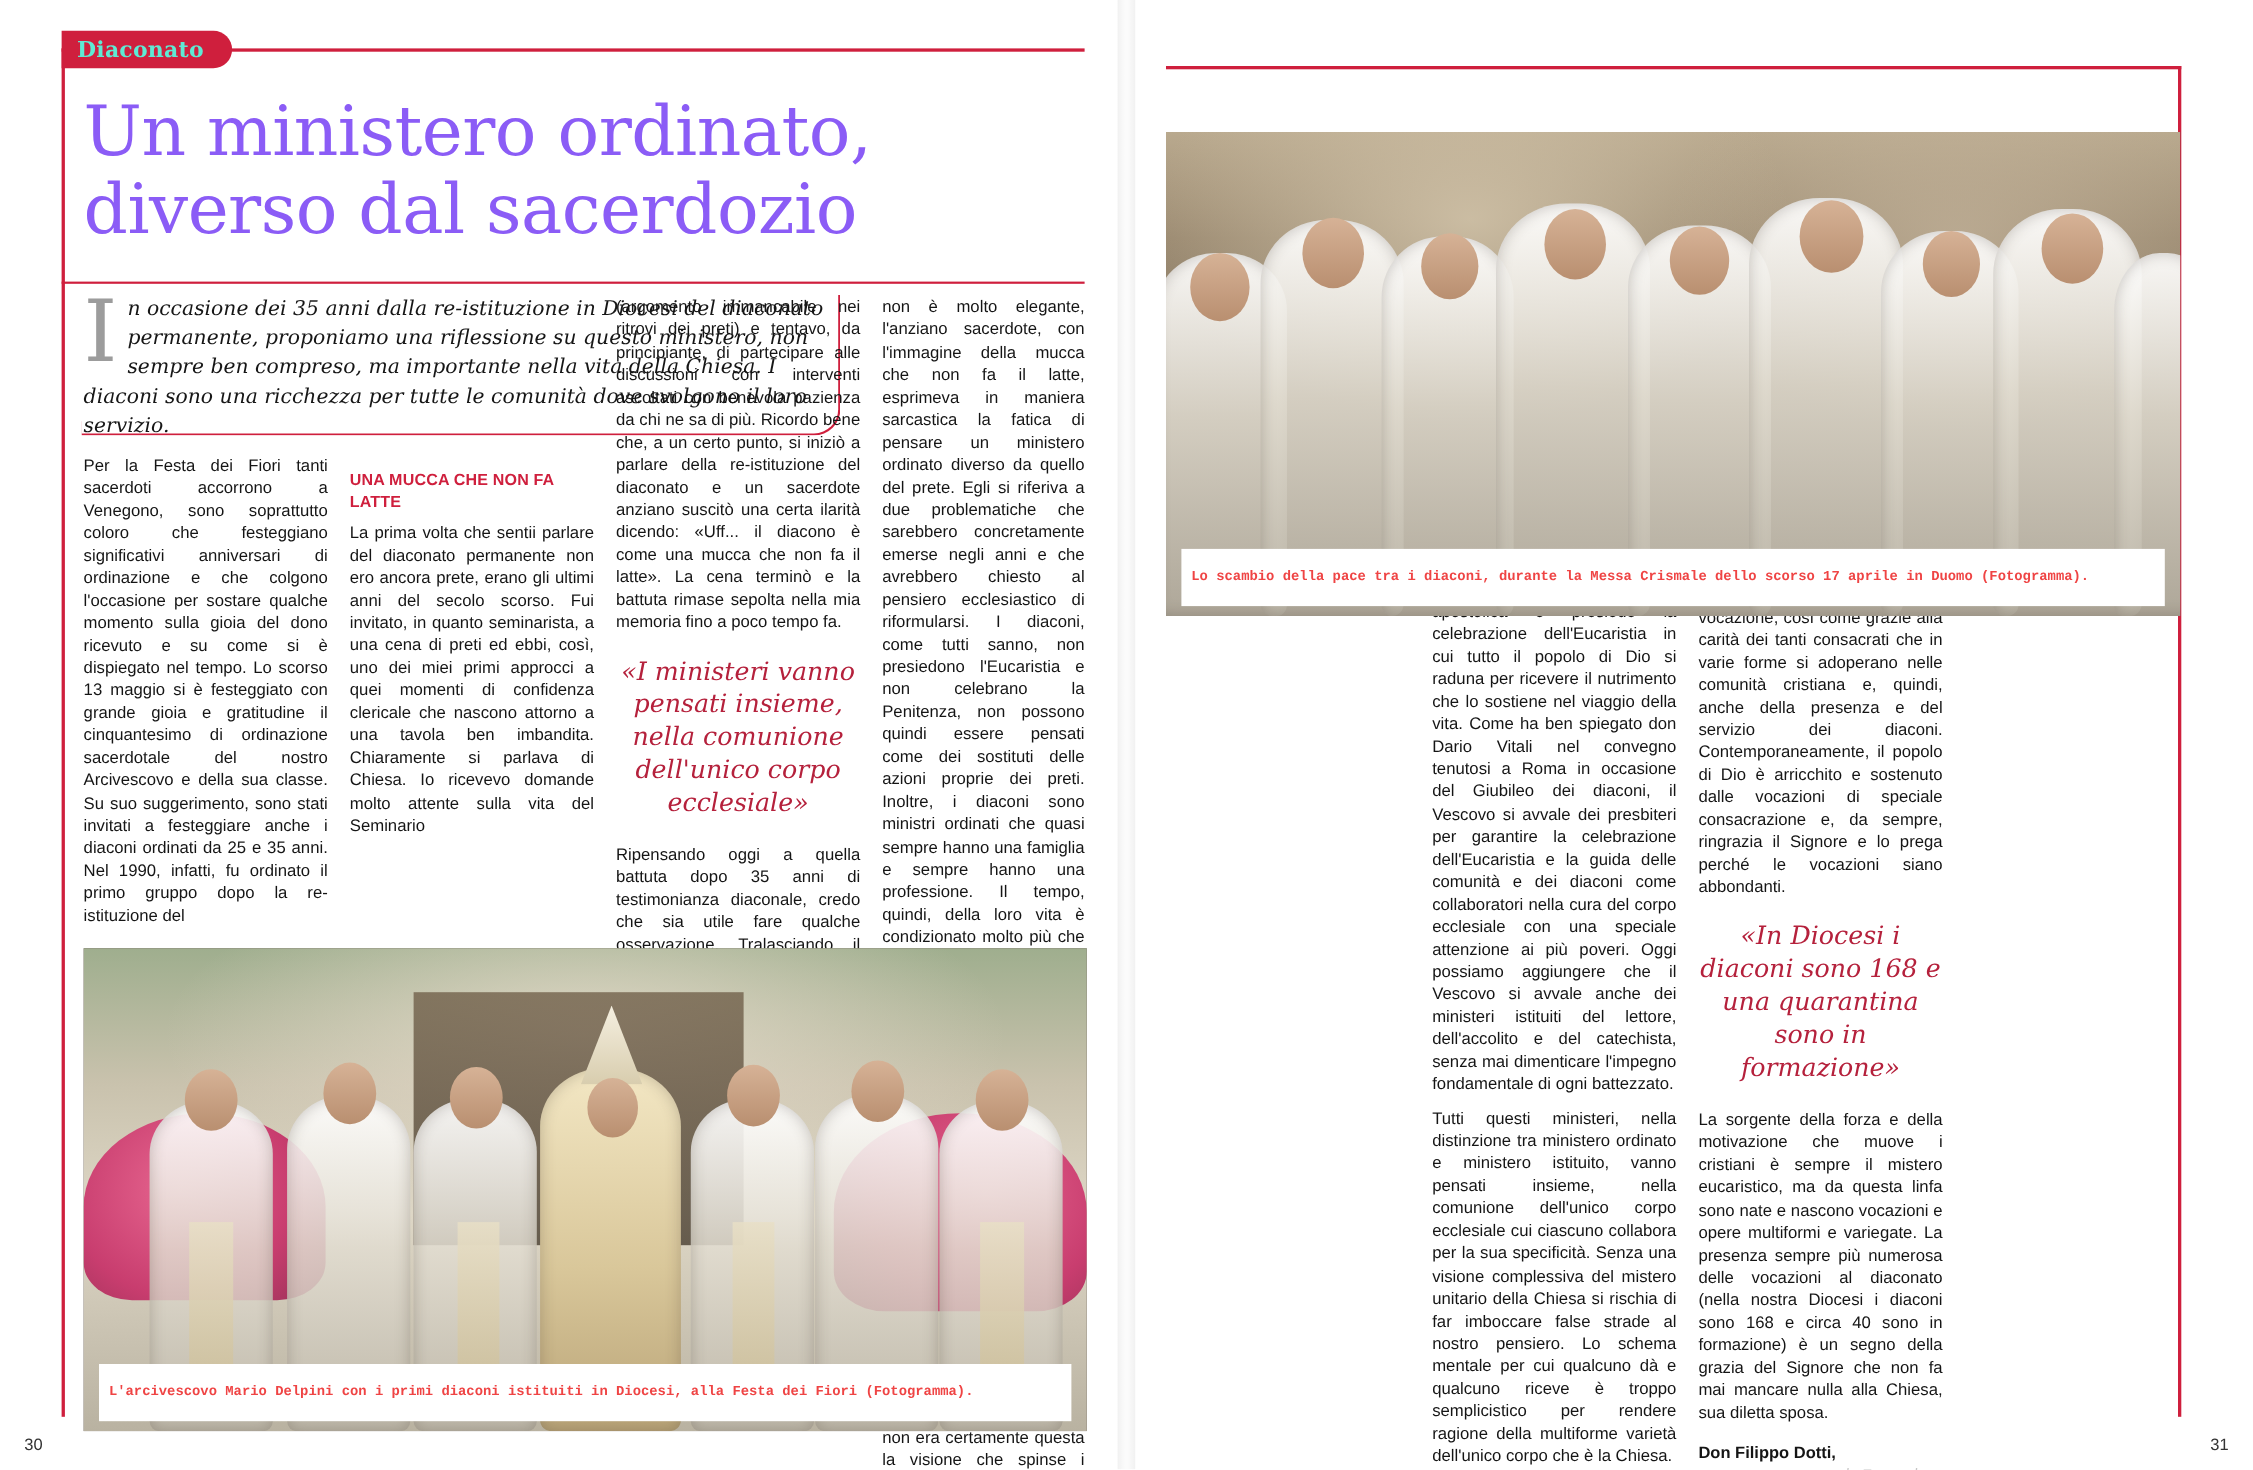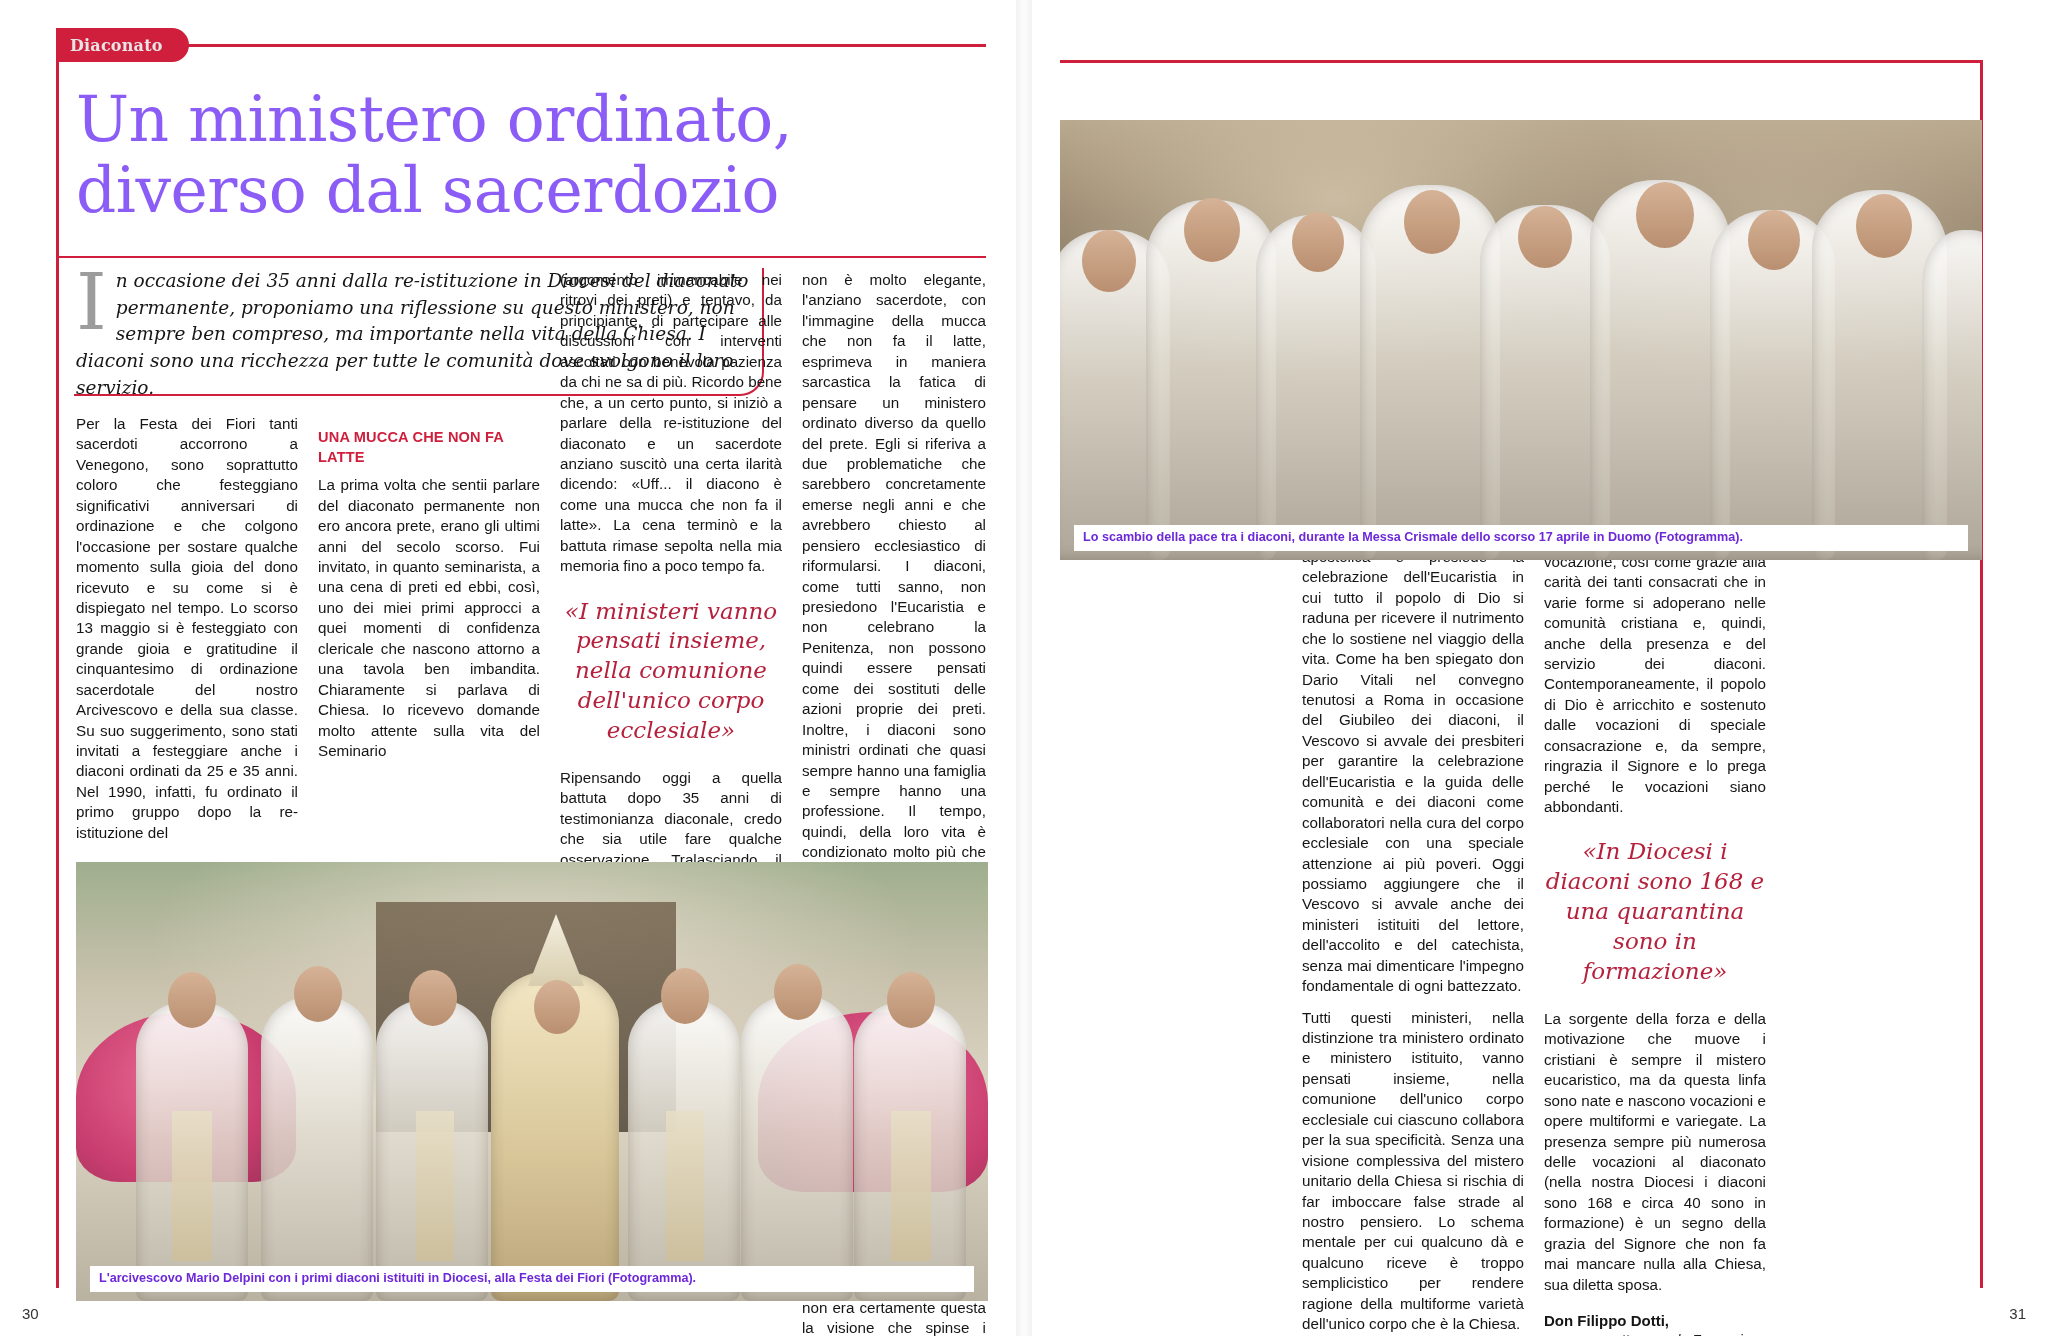--- a/index.html
+++ b/index.html
@@ -17,21 +17,21 @@
   .rule{position:absolute;background:#cf1f3d;}
   .vrule-left{left:56px;top:44px;width:3px;height:1244px;}
   .hrule-top-left{left:56px;top:44px;width:930px;height:3px;}
   .vrule-right{left:1980px;top:60px;width:3px;height:1228px;}
   .hrule-top-right{left:1060px;top:60px;width:923px;height:3px;}
   .hrule-mid-left{left:56px;top:256px;width:930px;height:2px;}
 
   
   .tab{position:absolute;left:56px;top:28px;height:34px;padding:0 26px 0 14px;
        background:#cf1f3d;border-radius:0 18px 18px 0;display:flex;align-items:center;}
-  .tab span{color:#e5e5e5;font-family:"DejaVu Serif",serif;font-weight:bold;font-size:16px;letter-spacing:.2px;}
+  .tab span{color:#5eead4;font-family:"DejaVu Serif",serif;font-weight:bold;font-size:20px;letter-spacing:.2px;}
 
   
   .headline{position:absolute;left:76px;top:84px;width:900px;
             font-family:"DejaVu Serif",serif;font-weight:400;font-size:63px;line-height:1.13;
             color:#8b5cf6;letter-spacing:-.5px;}
   .headline div{white-space:nowrap;}
 
   
   .intro{position:absolute;left:74px;top:268px;width:690px;height:128px;
          border:2.5px solid #cf1f3d;border-top:none;border-left:none;
@@ -51,22 +51,22 @@
 
   .pull{font-family:"DejaVu Serif",serif;font-style:italic;color:#b5213c;
         font-size:23px;line-height:1.3;text-align:center;margin:20px 0 22px 0;}
 
   .byline{font-weight:bold;text-align:left;font-size:15px;margin-top:16px;}
   .byline-sub{font-style:italic;text-align:right;font-size:14px;line-height:1.3;color:#1b1b1b;}
 
   
   .photo{position:absolute;overflow:hidden;background:#6b6257;}
   .photo .cap{position:absolute;left:14px;bottom:9px;right:14px;
-              background:#ffffff;color:#6d28d9;font-size:12.6px;font-weight:bold;
-              padding:5px 9px;box-sizing:border-box;line-height:1.25;}
+              background:#ffffff;color:#ef4444;font-size:12.6px;font-weight:bold;
+              padding:18px 9px;box-sizing:border-box;line-height:1.25;font-family:Liberation Mono, monospace;}
 
   
   .sky{position:absolute;inset:0;}
   .ph-top .sky{background:
      radial-gradient(ellipse 45% 60% at 30% 18%, rgba(210,196,170,.85), rgba(140,122,98,0) 70%),
      radial-gradient(ellipse 40% 55% at 78% 22%, rgba(198,182,158,.7), rgba(120,104,84,0) 72%),
      linear-gradient(180deg,#b9a98e 0%,#9c8b72 22%,#8a7c68 45%,#6e6253 100%);}
   .ph-bot .sky{background:
      radial-gradient(ellipse 60% 50% at 50% 18%, rgba(232,222,206,.8), rgba(150,138,120,0) 70%),
      linear-gradient(180deg,#9fae8e 0%,#c9c2ad 28%,#ded7c6 55%,#b9b2a1 100%);}

